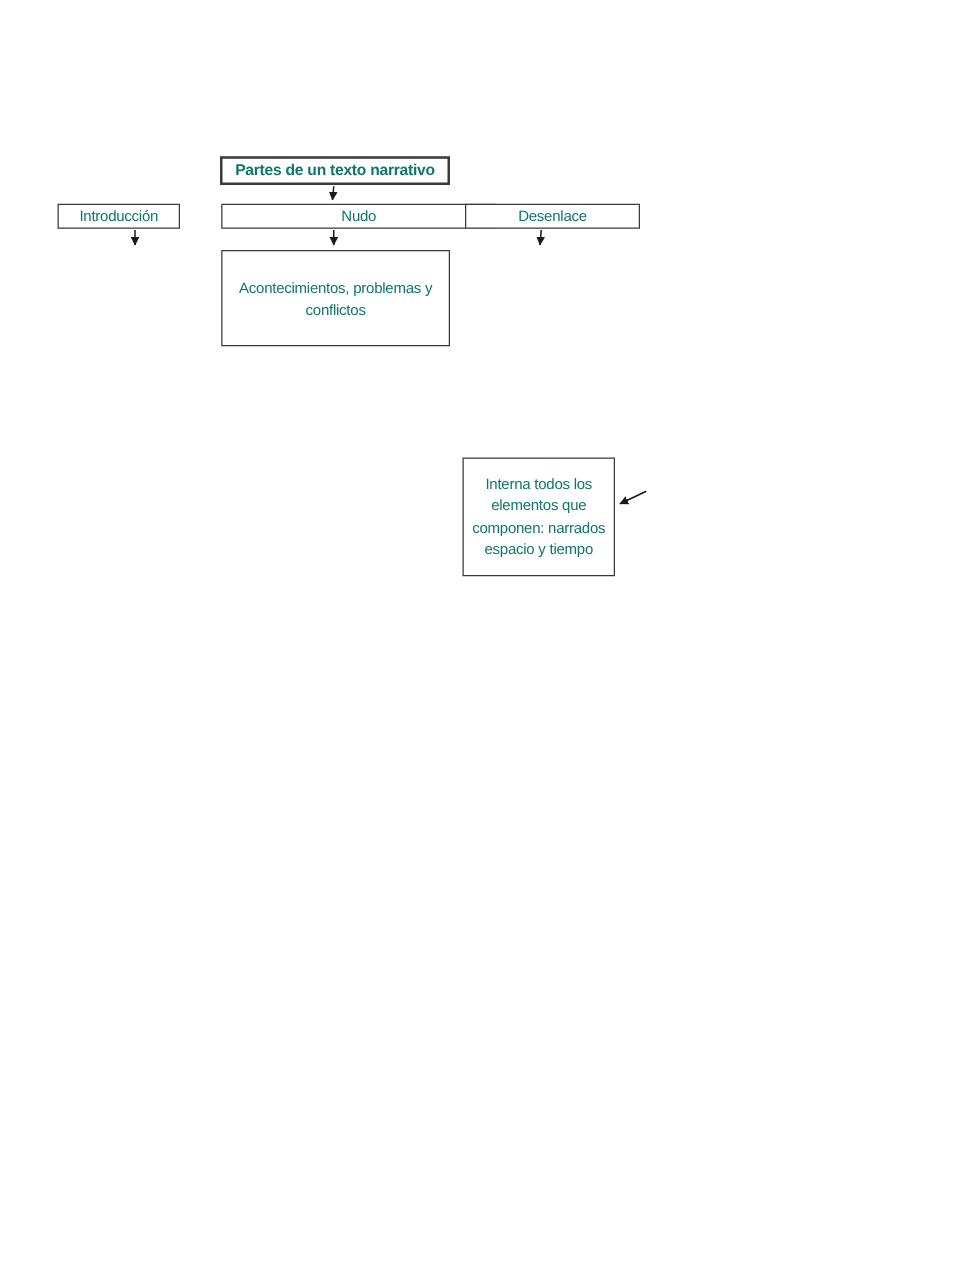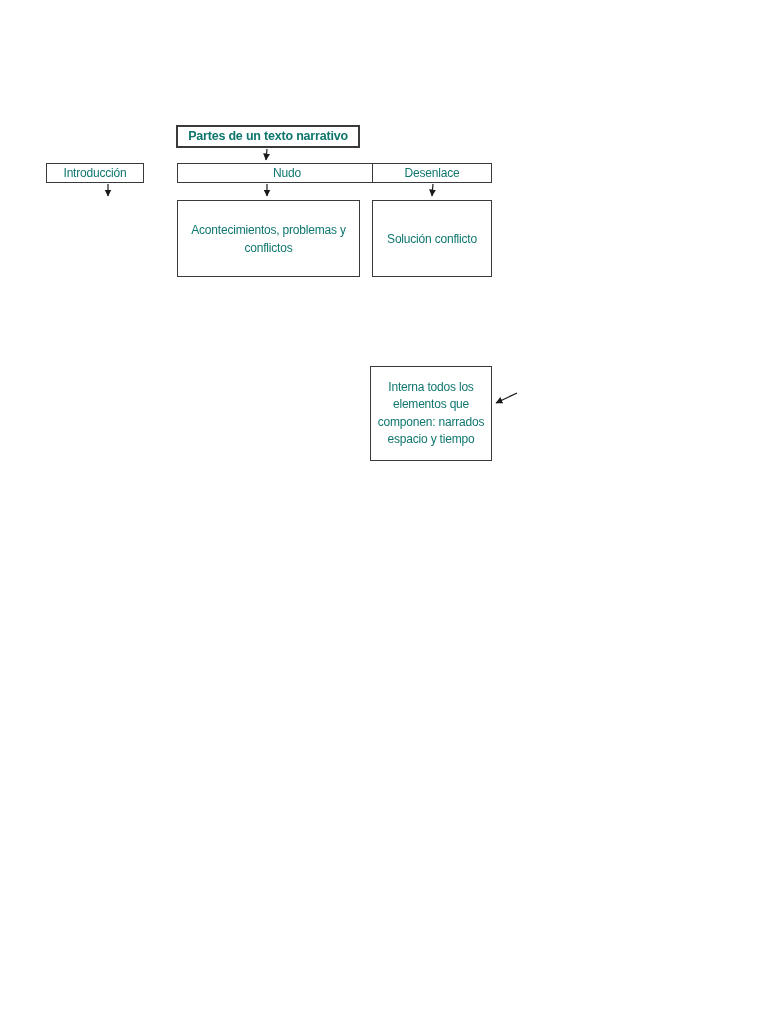--- a/index.html
+++ b/index.html
@@ -32,21 +32,21 @@
   }
   .title-box {
     left: 176px; top: 125px; width: 184px; height: 23px;
     border-width: 2px;
     font-weight: bold;
     font-size: 12.5px;
     line-height: 1.1;
   }
   .hdr-intro     { left: 46px;  top: 163px; width: 98px;  height: 20px; }
   .hdr-nudo      { left: 177px; top: 163px; width: 220px; height: 20px; }
-  .hdr-desenlace { left: 372px; top: 163px; width: 120px; height: 20px; }
+  .hdr-desenlace { left: 372px; top: 163px; width: 140px; height: 20px; }
   .body-intro     { left: 63px;  top: 200px; width: 99px;  height: 77px; padding: 1px 2px; }
   .body-nudo      { left: 177px; top: 200px; width: 183px; height: 77px; padding: 12px 3px; }
   .body-desenlace { left: 372px; top: 200px; width: 120px; height: 77px; padding: 1px 3px; }
   .note-box       { left: 370px; top: 366px; width: 122px; height: 95px; padding: 1px 4px; line-height: 1.45; }
   .arrows {
     position: absolute;
     left: 0; top: 0;
     width: 768px; height: 1024px;
     pointer-events: none;
   }
@@ -79,21 +79,18 @@
   <div class="box hdr-nudo">
     <span>Nudo</span>
   </div>
   <div class="box hdr-desenlace">
     <span>Desenlace</span>
   </div>
 
   <div class="box body-nudo">
     <span>Acontecimientos, problemas y conflictos</span>
   </div>
-  <div class="box body-desenlace">
-    <span>Solución conflicto</span>
-  </div>
 
   <div class="box note-box">
     <span>Interna todos los elementos que componen: narrados espacio y tiempo</span>
   </div>
 
 </div>
 
 </body></html>

